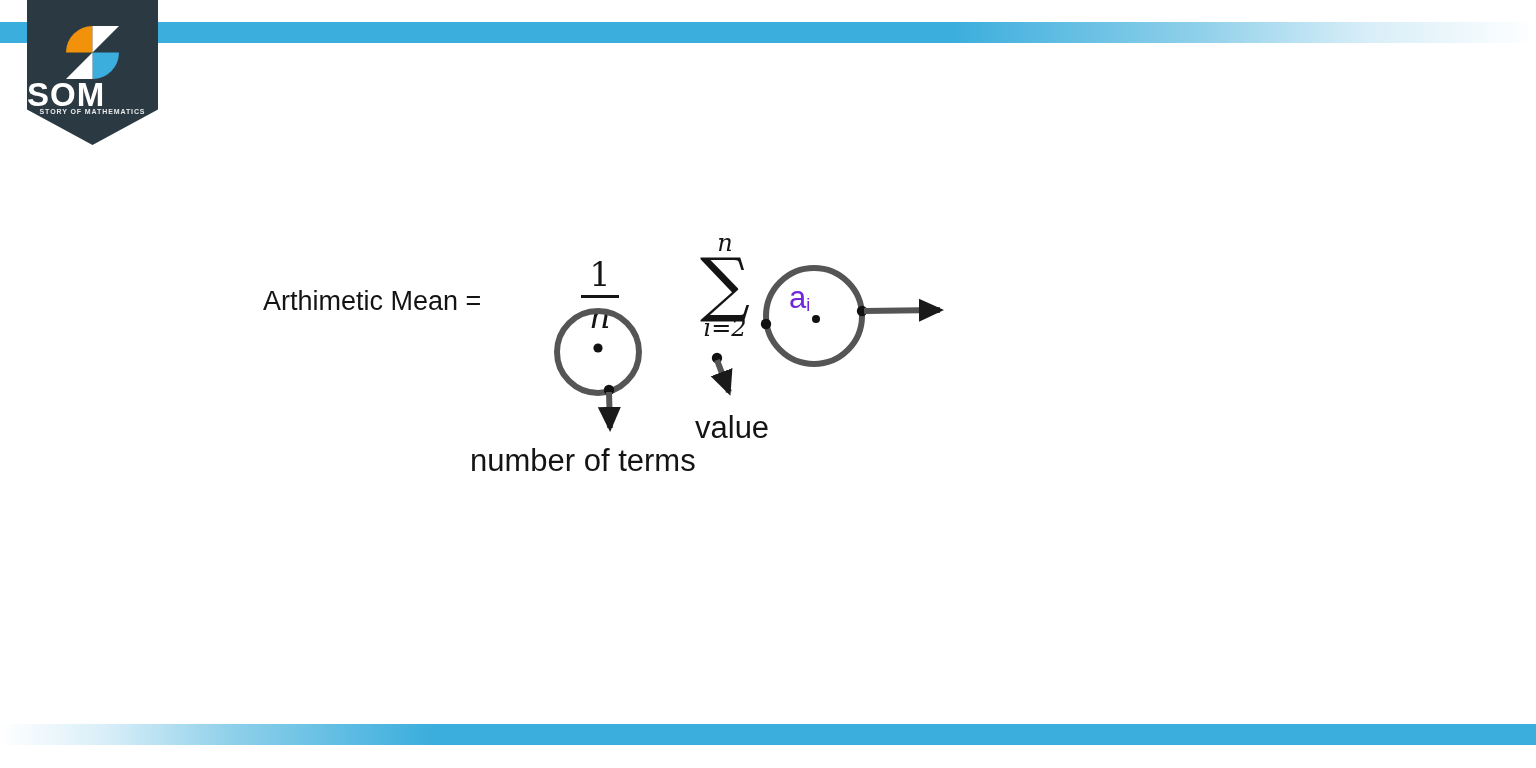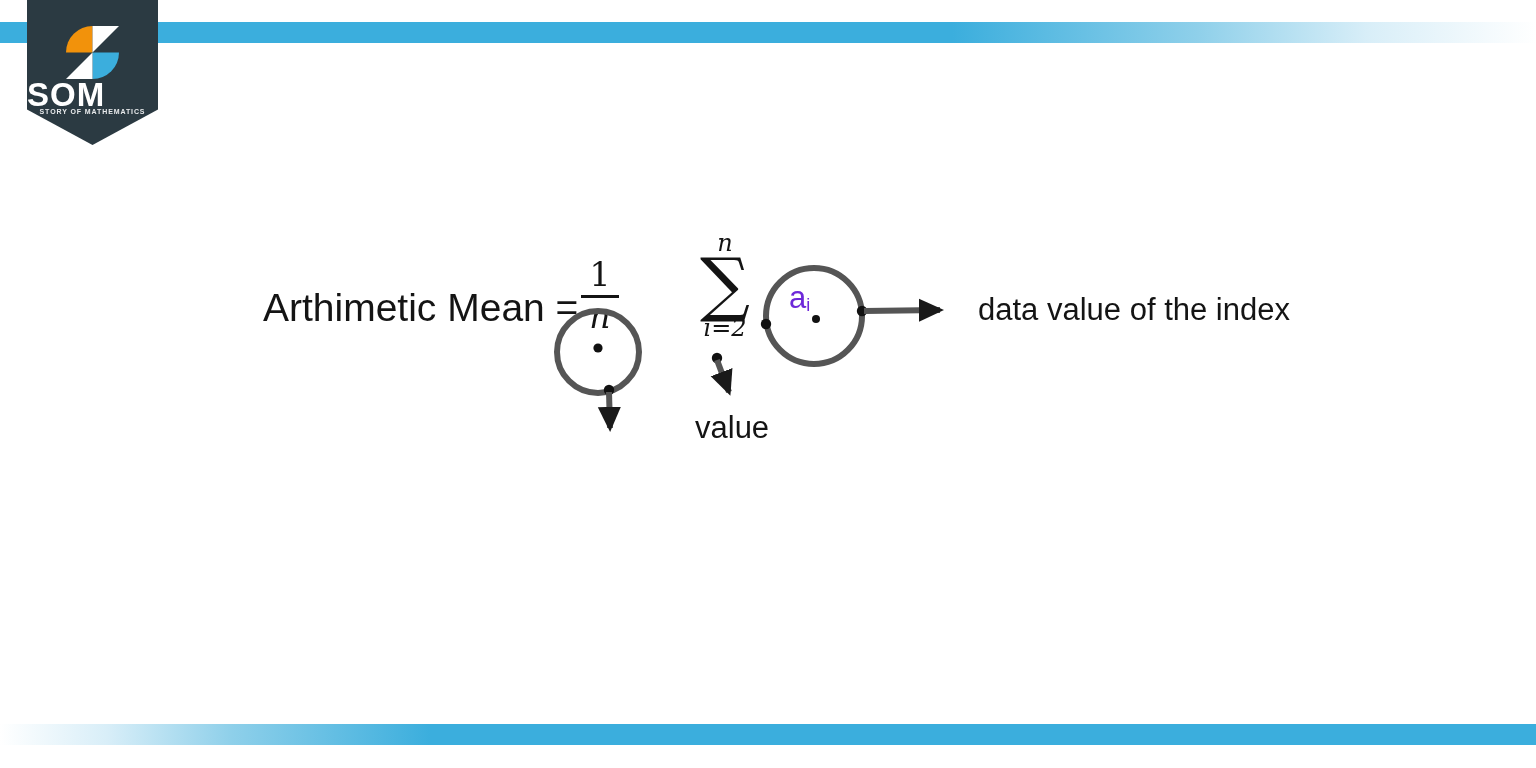--- a/index.html
+++ b/index.html
@@ -79,21 +79,21 @@
     letter-spacing: 0.9px;
     line-height: 1;
   }
 
   
   #formula-label {
     position: absolute;
     left: 263px;
     top: 286px;
     font-family: "Liberation Sans", sans-serif;
-    font-size: 39px;
+    font-size: 27px;
     color: #141414;
     white-space: nowrap;
   }
   #fraction {
     position: absolute;
     left: 560px;
     top: 258px;
     width: 80px;
     text-align: center;
     font-family: "DejaVu Serif", serif;
@@ -235,16 +235,16 @@
     <circle cx="717" cy="358" r="5.2" fill="#111111"></circle>
     <line x1="717" y1="360" x2="729" y2="392" stroke="#555555" stroke-width="6" marker-end="url(#arrowhead)"></line>
 
     <circle cx="814" cy="316" r="48" fill="none" stroke="#555555" stroke-width="6"></circle>
     <circle cx="766" cy="324" r="5.2" fill="#111111"></circle>
     <circle cx="862" cy="311" r="5.2" fill="#111111"></circle>
     <circle cx="816" cy="319" r="4.0" fill="#111111"></circle>
     <line x1="864" y1="311" x2="940" y2="310" stroke="#555555" stroke-width="6" marker-end="url(#arrowhead)"></line>
   </svg>
 
+  <div class="callout-label" id="label-number-of-terms">number of terms</div>
   <div class="callout-label" id="label-index">value</div>
-  <div class="callout-label" id="label-data-value">data value of the index</div>
 
 </div>
 
 </body></html>

